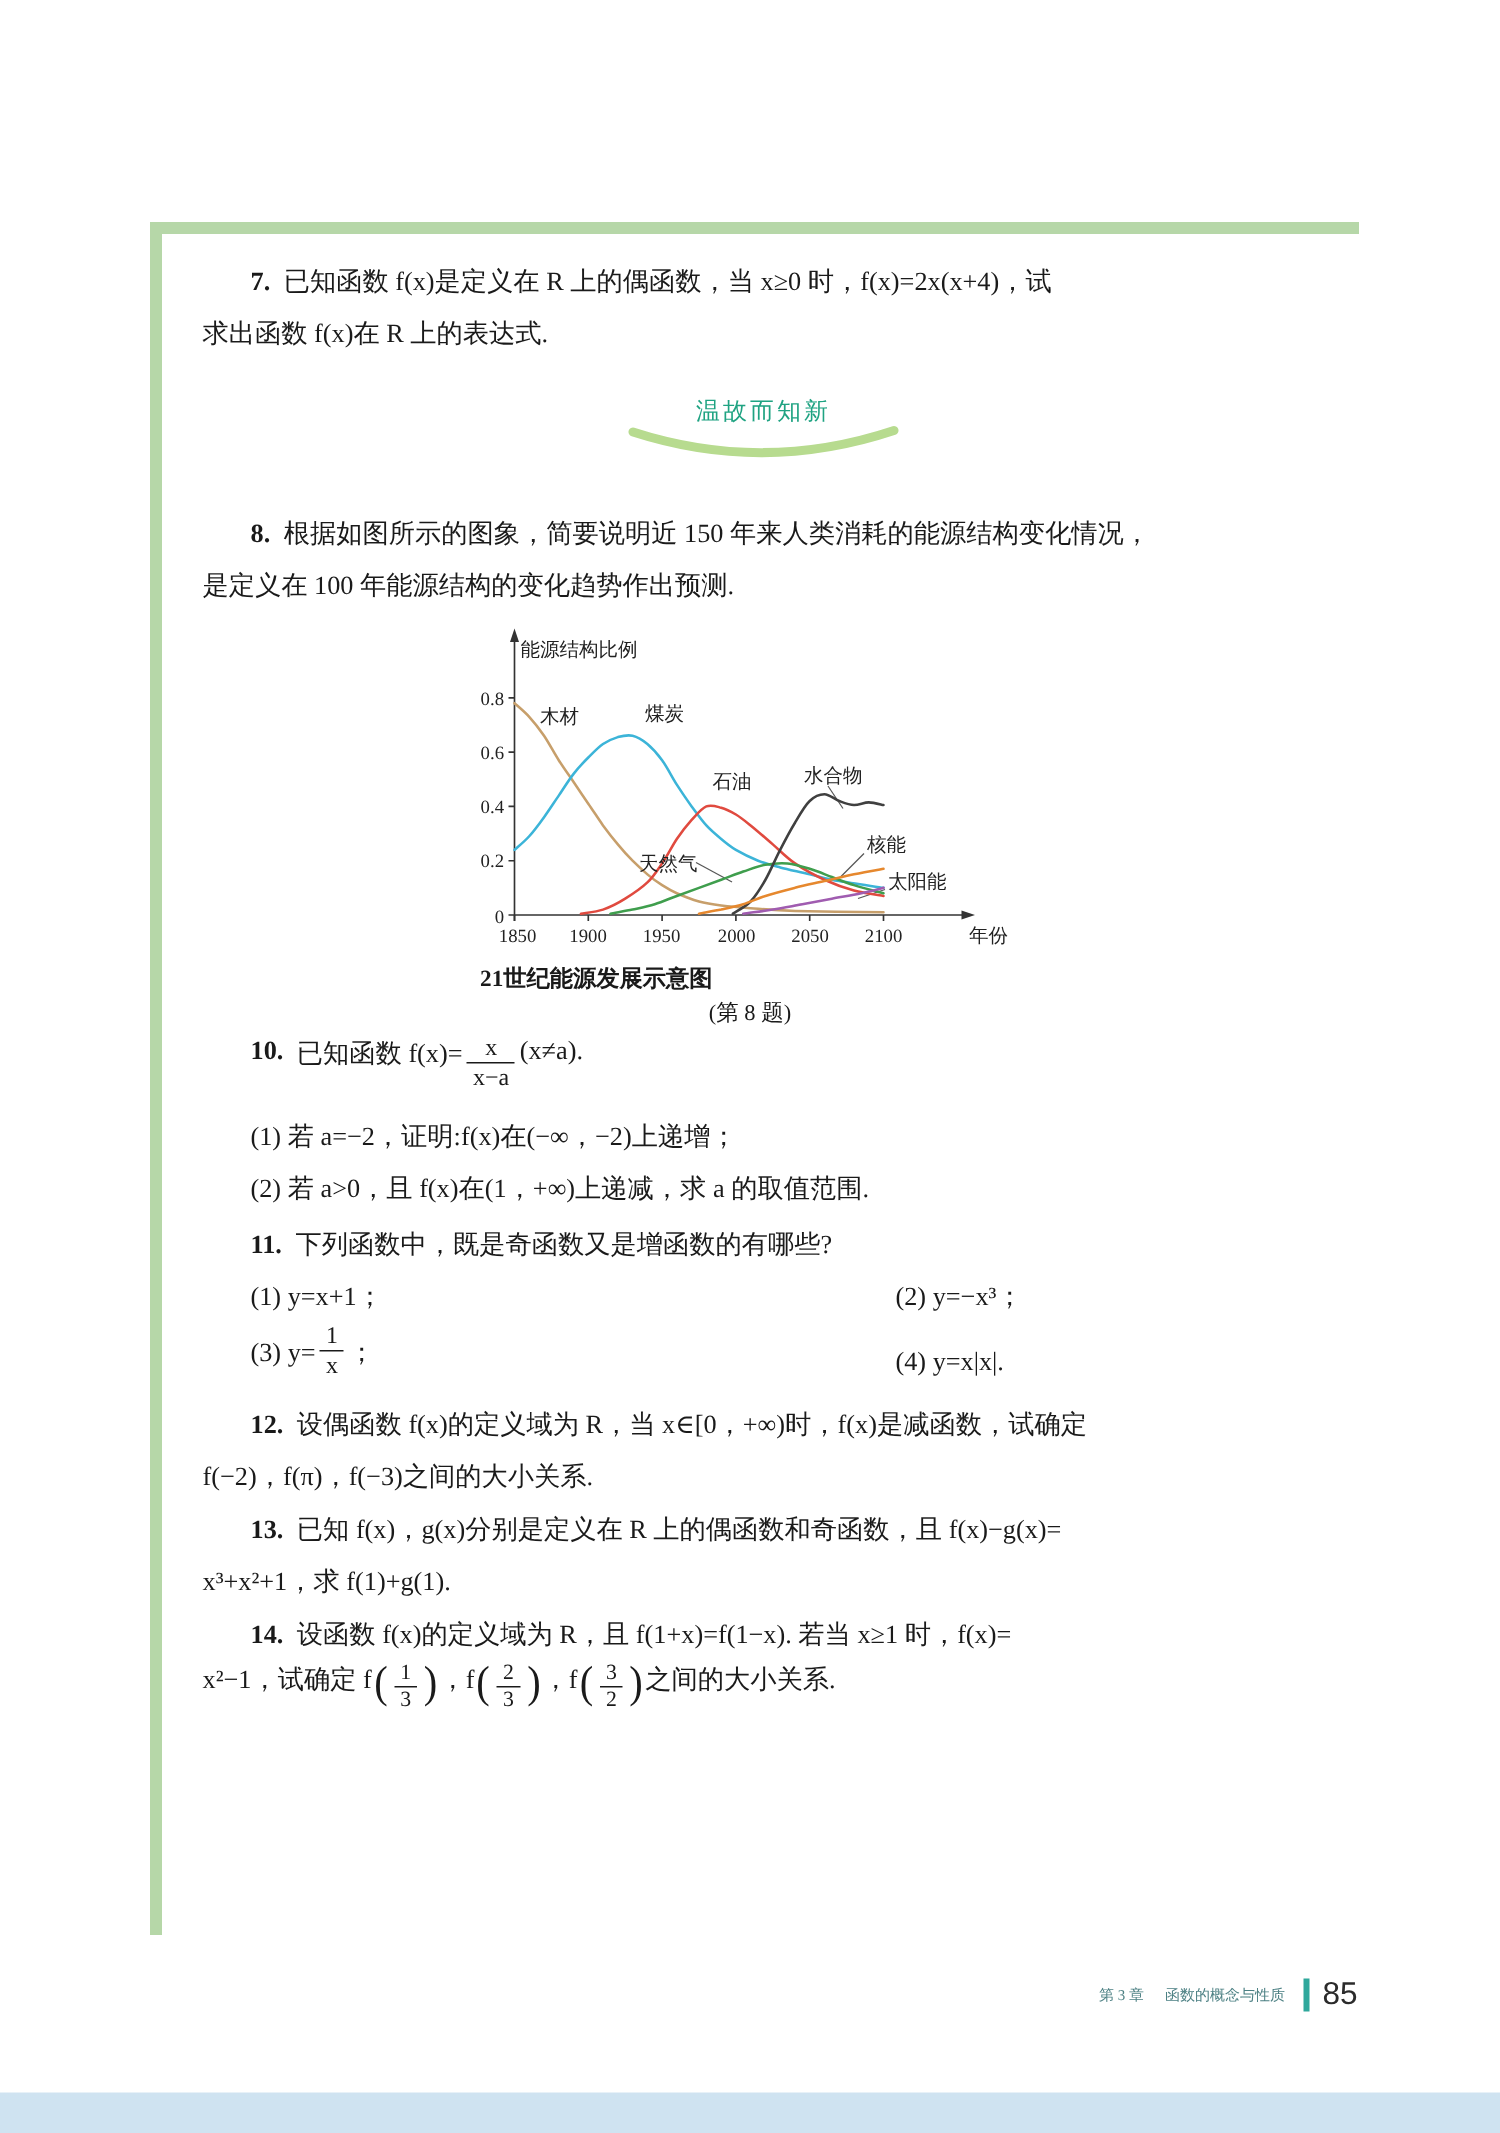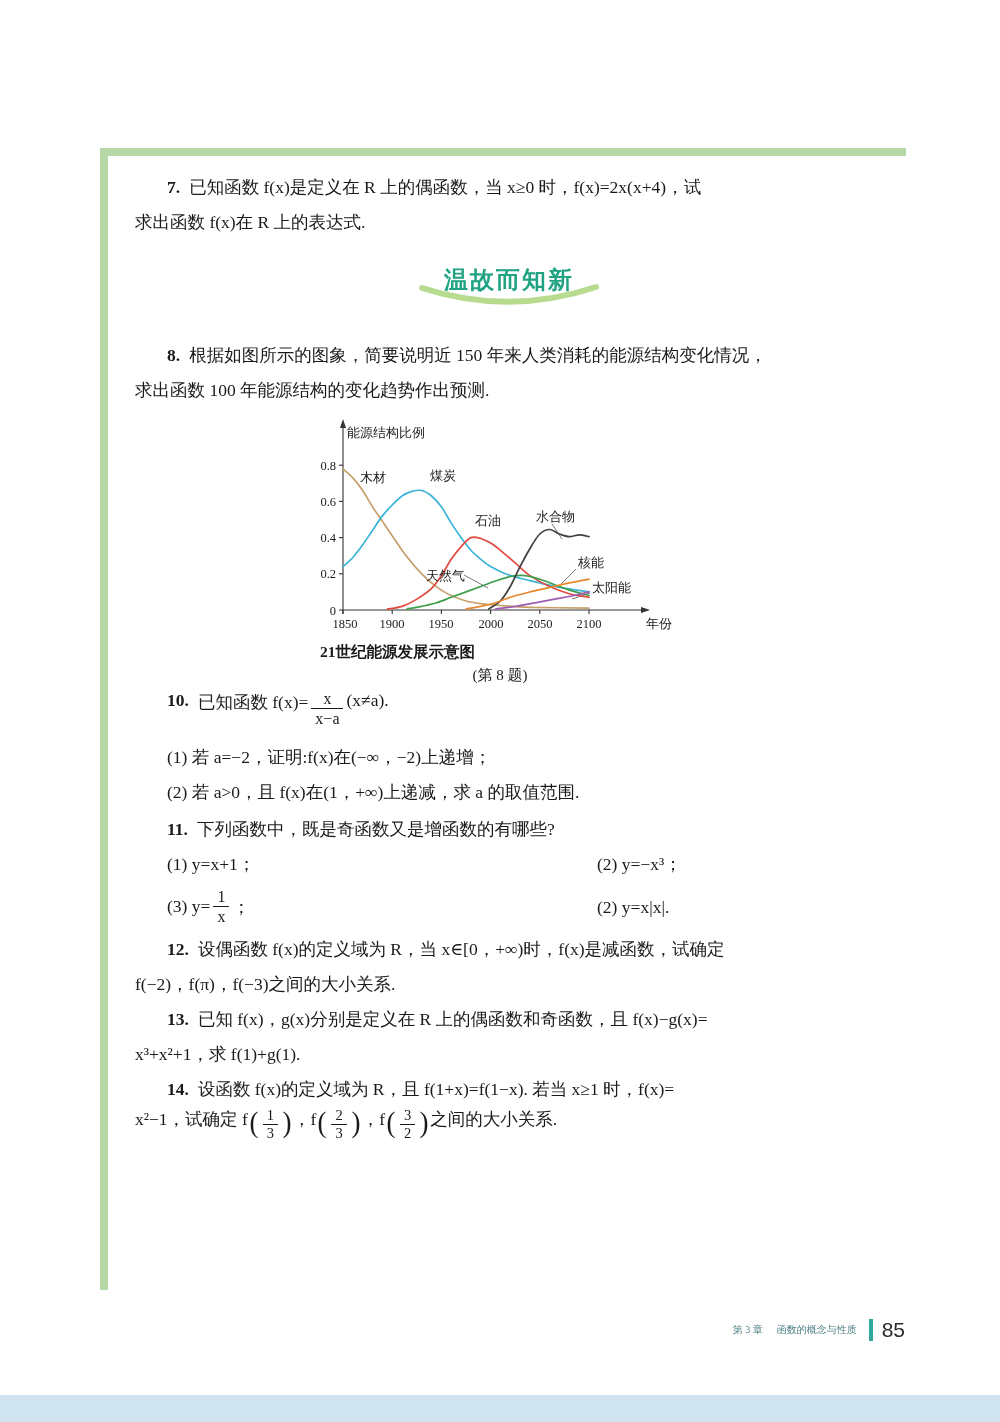--- a/index.html
+++ b/index.html
@@ -6,29 +6,29 @@
   .page{position:relative;width:1000px;height:1422px;background:#ffffff;overflow:hidden;
         font-family:"Liberation Serif","DejaVu Serif",serif;color:#1a1a1a;}
   .frame-top{position:absolute;left:100px;top:148px;width:806px;height:8px;background:#b6d7a8;}
   .frame-left{position:absolute;left:100px;top:148px;width:8px;height:1142px;background:#b6d7a8;}
   .bottom-strip{position:absolute;left:0;bottom:0;width:100%;height:27px;background:#cfe3f1;}
   .content{position:absolute;left:135px;top:170px;width:748px;font-size:17.5px;}
   .tl{line-height:35px;min-height:35px;white-space:nowrap;}
   .ind{padding-left:32px;}
   .pnum{font-weight:bold;margin-right:9px;}
   .fracline{display:flex;align-items:flex-start;height:50px;white-space:nowrap;}
-  .fracline2{display:flex;align-items:center;height:50px;white-space:nowrap;}
+  .fracline2{display:flex;align-items:flex-start;height:50px;white-space:nowrap;}
   .frac{display:inline-flex;flex-direction:column;text-align:center;vertical-align:middle;margin:0 3px;font-size:16px;}
   .frac .num{display:block;padding:0 4px;line-height:1.15;}
   .frac .den{display:block;border-top:1.2px solid #1a1a1a;padding:0 4px;line-height:1.2;}
   .frac.small{font-size:14.5px;}
   .bigp{font-size:30px;line-height:1;font-weight:400;transform:scaleX(0.9);display:inline-block;margin:0 1px;}
   .review{position:relative;height:74px;margin-top:16px;text-align:center;}
   .review .rtitle{position:relative;z-index:2;display:inline-block;margin-top:8px;
-    font-size:24px;font-weight:bold;color:#1fa382;letter-spacing:2px;
+    font-size:16px;font-weight:normal;color:#1fa382;letter-spacing:2px;
     font-family:"Liberation Sans","DejaVu Sans",sans-serif;}
   .review svg{position:absolute;left:50%;top:26px;margin-left:-95px;z-index:1;}
   .pmargin{margin-top:8px;}
   .cols{display:flex;}
   .cols .c1{width:430px;}
   .chart-wrap{position:relative;height:272px;margin-top:8px;}
   .chart-wrap svg{position:absolute;left:185px;top:0;}
   .ax{stroke:#333;stroke-width:1.1;fill:none;}
   .axf{fill:#333;}
   .tk{font-size:12.5px;fill:#222;font-family:"Liberation Serif","DejaVu Serif",serif;}
@@ -61,21 +61,21 @@
 
     <div class="review">
       <svg width="190" height="34" viewBox="0 0 190 34">
         <path d="M8,6 Q95,34 182,5" fill="none" stroke="#b7db8f" stroke-width="6" stroke-linecap="round"></path>
       </svg>
       <span class="rtitle">温故而知新</span>
     </div>
 
     <div class="pmargin">
       <div class="tl ind"><span class="pnum">8.</span><span>根据如图所示的图象，简要说明近 150 年来人类消耗的能源结构变化情况，</span></div>
-      <div class="tl">求出函数 100 年能源结构的变化趋势作出预测.</div>
+      <div class="tl">是定义在 100 年能源结构的变化趋势作出预测.</div>
     </div>
 
     <div class="chart-wrap">
       <svg width="360" height="225" viewBox="320 420 360 225">
 
         <line class="ax" x1="343" y1="618" x2="343" y2="431"></line>
         <polygon class="axf" points="343,423 340,432 346,432"></polygon>
         <line class="ax" x1="339" y1="614" x2="642" y2="614"></line>
         <polygon class="axf" points="650,614 641,611 641,617"></polygon>
 
@@ -154,21 +154,21 @@
       </div>
       <div class="fracline2 ind cols">
         <span class="c1" style="display:flex;align-items:center;">
           <span>(3) y=</span>
           <span class="frac">
               <span class="num">1</span>
               <span class="den">x</span>
             </span>
           <span>；</span>
         </span>
-        <span style="align-self:center;">(2) y=x|x|.</span>
+        <span style="align-self:center;">(4) y=x|x|.</span>
       </div>
     </div>
 
     <div>
       <div class="tl ind"><span class="pnum">12.</span><span>设偶函数 f(x)的定义域为 R，当 x∈[0，+∞)时，f(x)是减函数，试确定</span></div>
       <div class="tl">f(−2)，f(π)，f(−3)之间的大小关系.</div>
     </div>
 
     <div>
       <div class="tl ind"><span class="pnum">13.</span><span>已知 f(x)，g(x)分别是定义在 R 上的偶函数和奇函数，且 f(x)−g(x)=</span></div>

